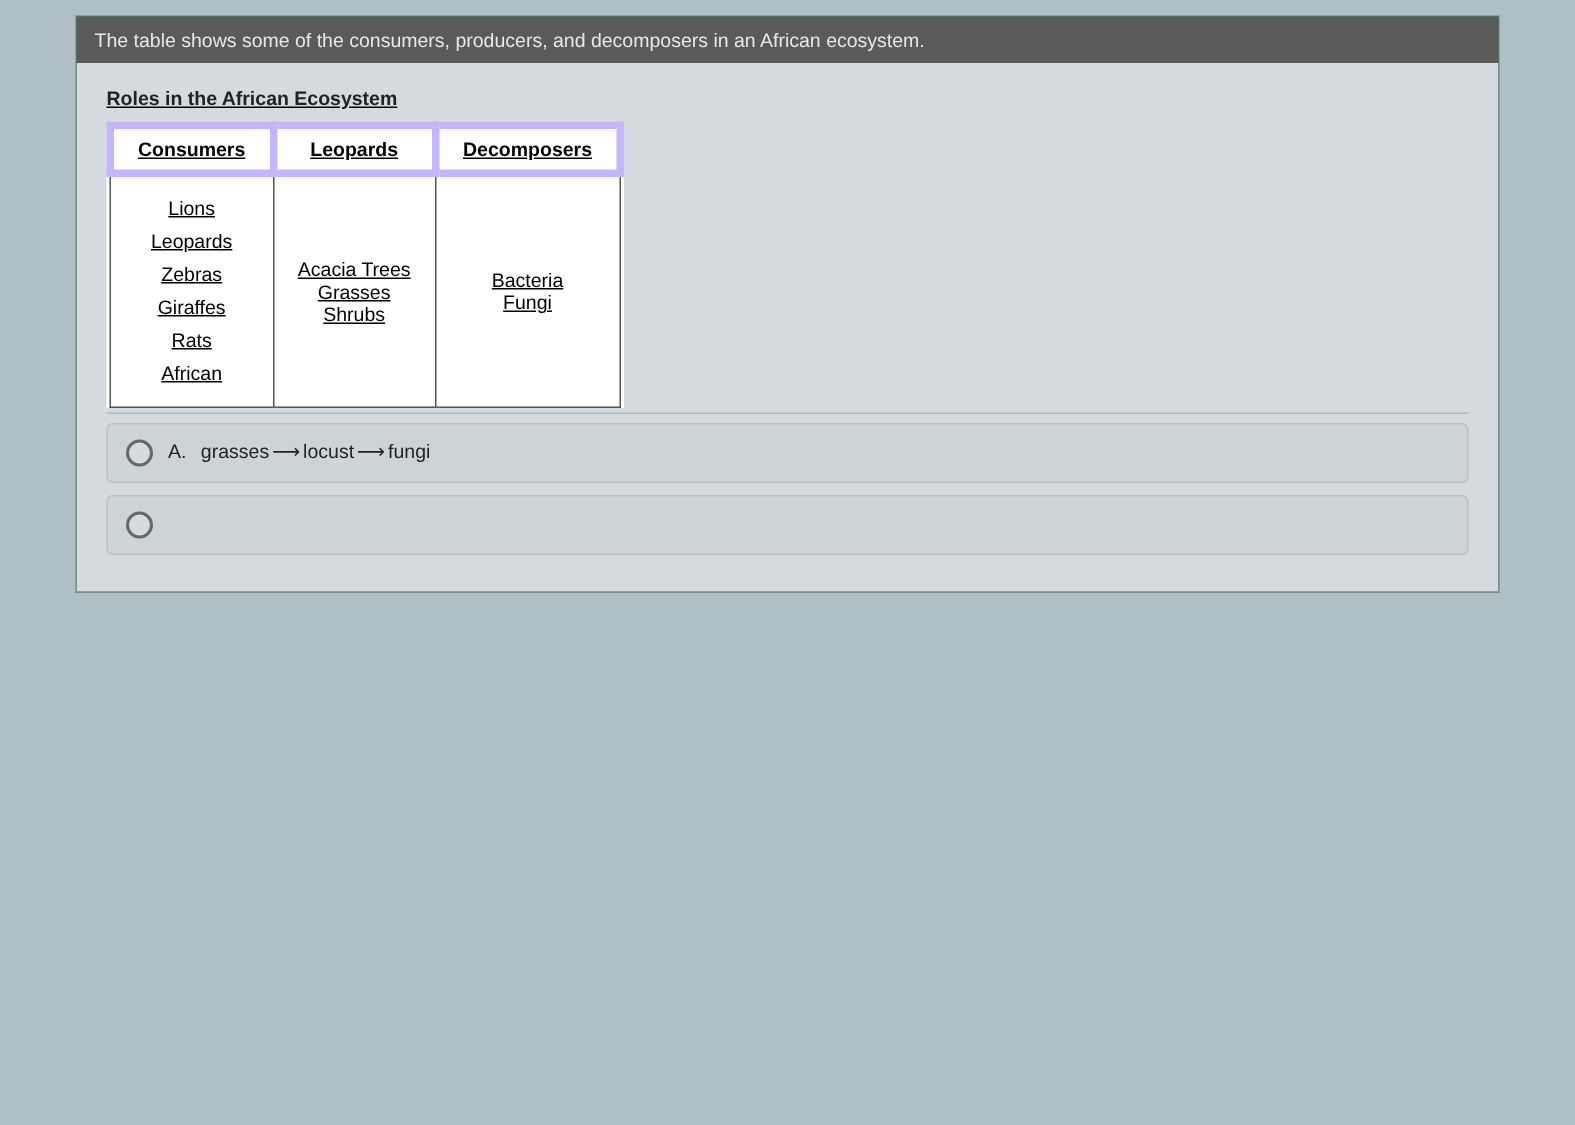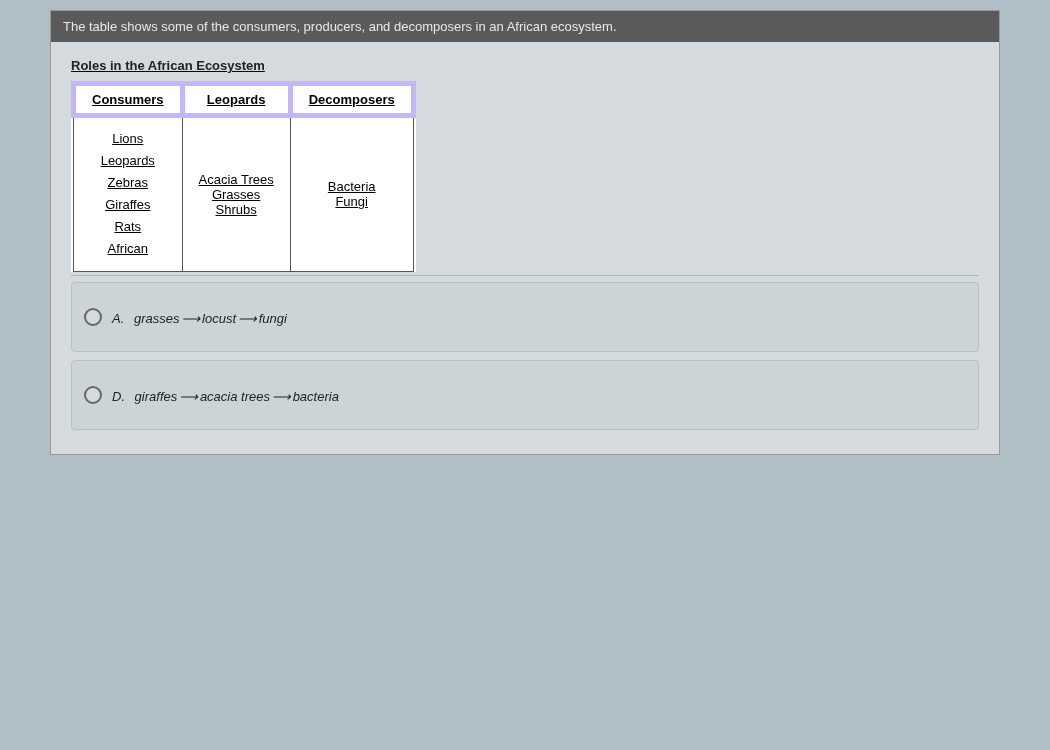--- a/index.html
+++ b/index.html
@@ -86,28 +86,27 @@
 
     .question-text {
       font-size: 13px;
       color: #222;
       margin-bottom: 16px;
       line-height: 1.5;
     }
 
     .answer-option {
       display: flex;
-      align-items: flex-end;
-      padding: 25px 12px;
+      align-items: flex-start;
+      padding: 10px 12px;
       border: 1px solid #b8c0c4;
       border-radius: 4px;
       margin-bottom: 8px;
       background: #cdd4d8;
       cursor: pointer;
-      font-style: italic;
     }
 
     .radio-circle {
       width: 18px;
       height: 18px;
       border-radius: 50%;
       border: 2px solid #666;
       margin-right: 10px;
       flex-shrink: 0;
       background: #d4dadd;
@@ -180,21 +179,17 @@
         <span class="option-label">
           <span class="option-letter">A.</span>
           grasses<span class="arrow">⟶</span>locust<span class="arrow">⟶</span>fungi
         </span>
       </div>
 
 
 
       <div class="answer-option">
         <div class="radio-circle"></div>
-        <span class="option-label">
-          <span class="option-letter">D.</span>
-          giraffes<span class="arrow">⟶</span>acacia trees<span class="arrow">⟶</span>bacteria
-        </span>
       </div>
 
     </div>
   </div>
 </div>
 
 </body></html>

